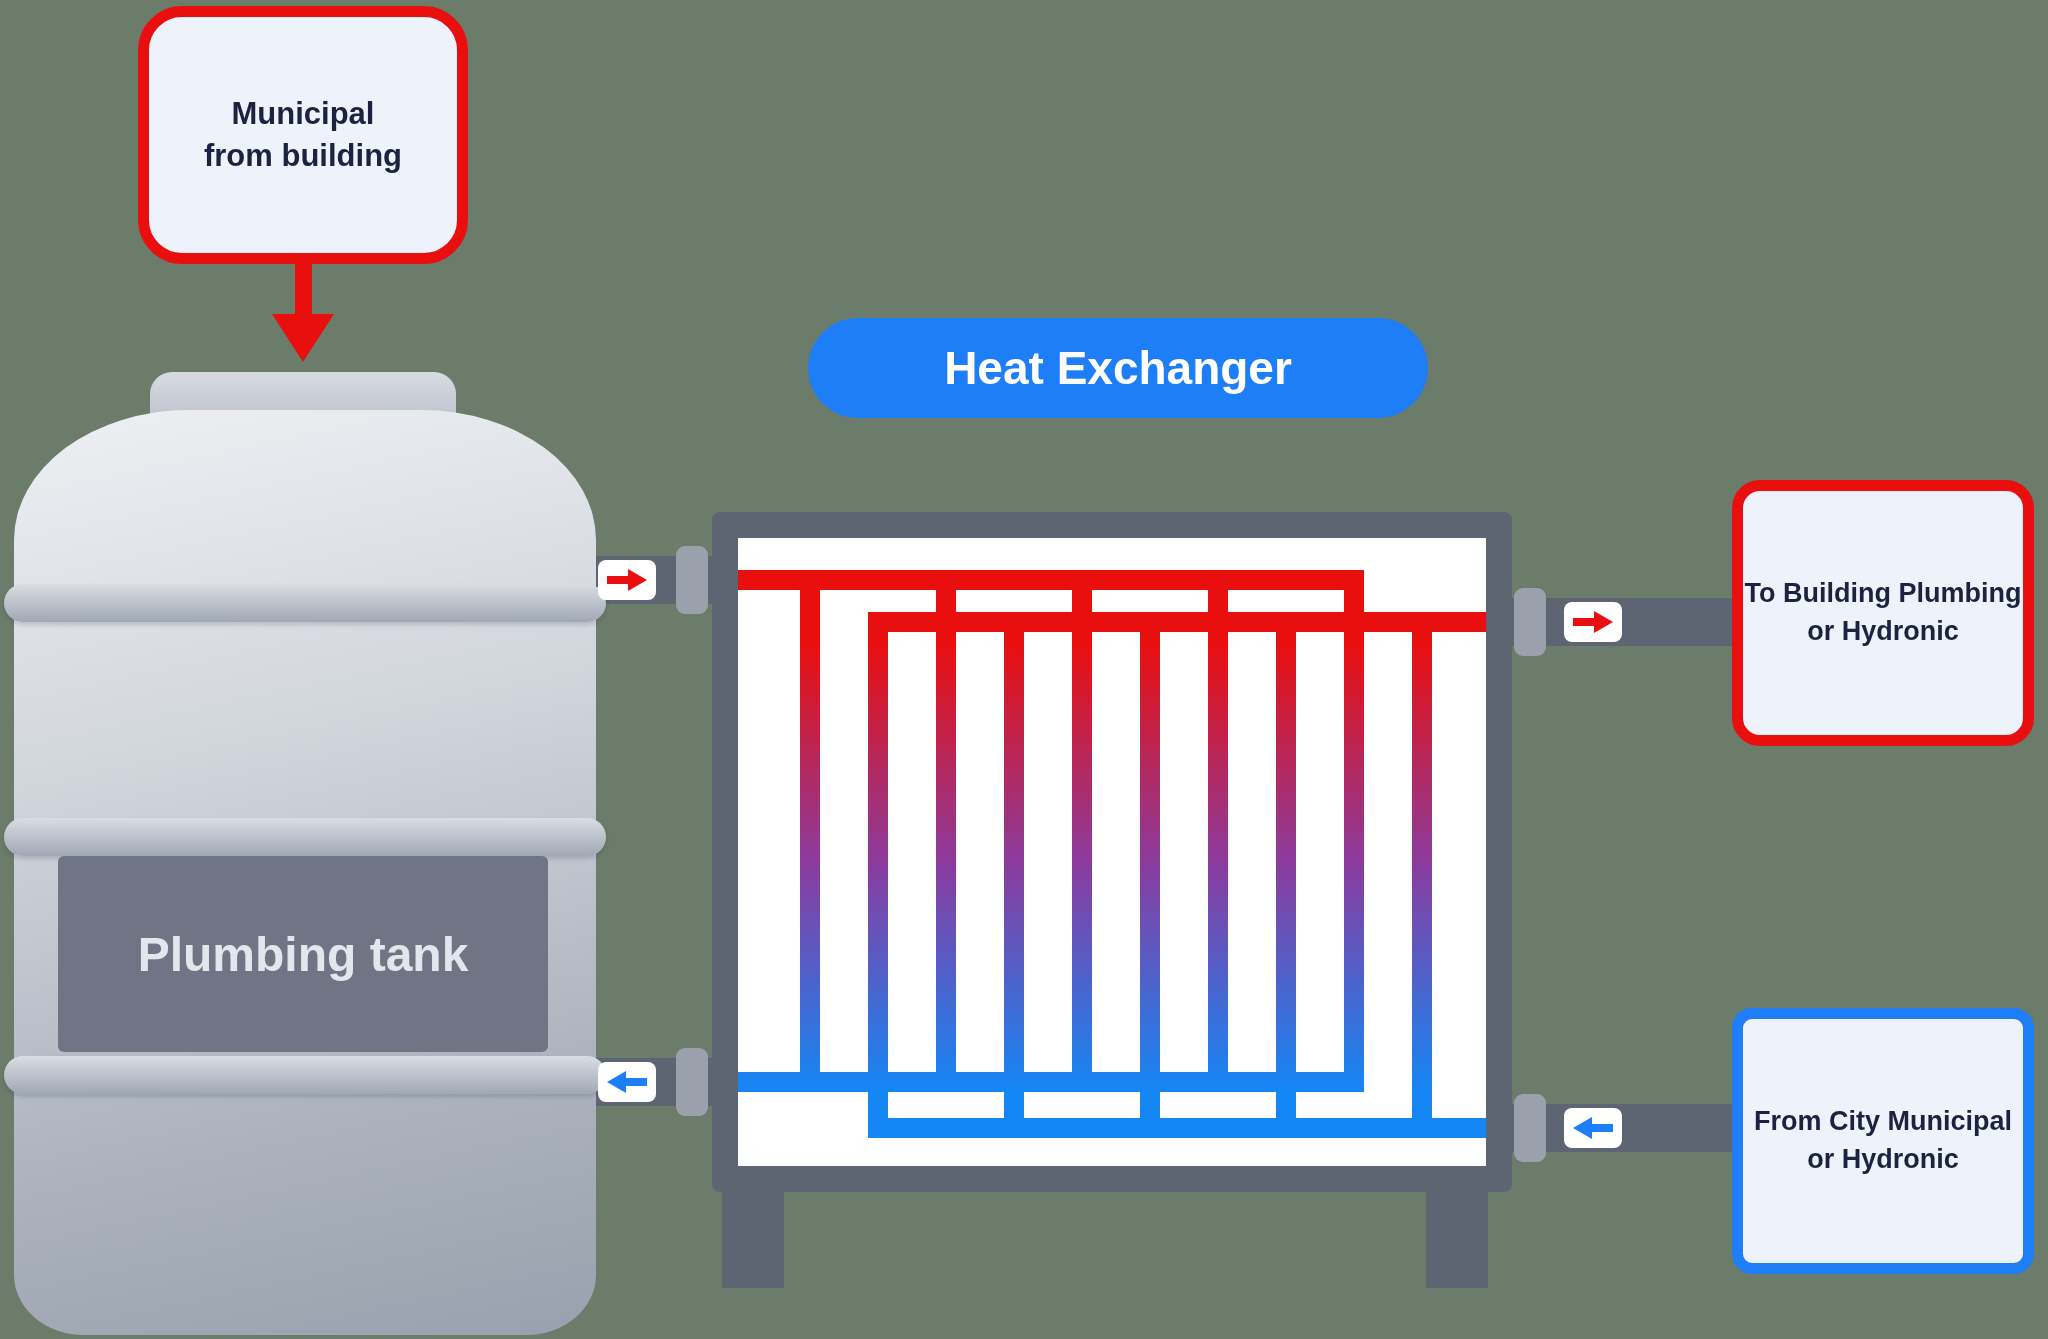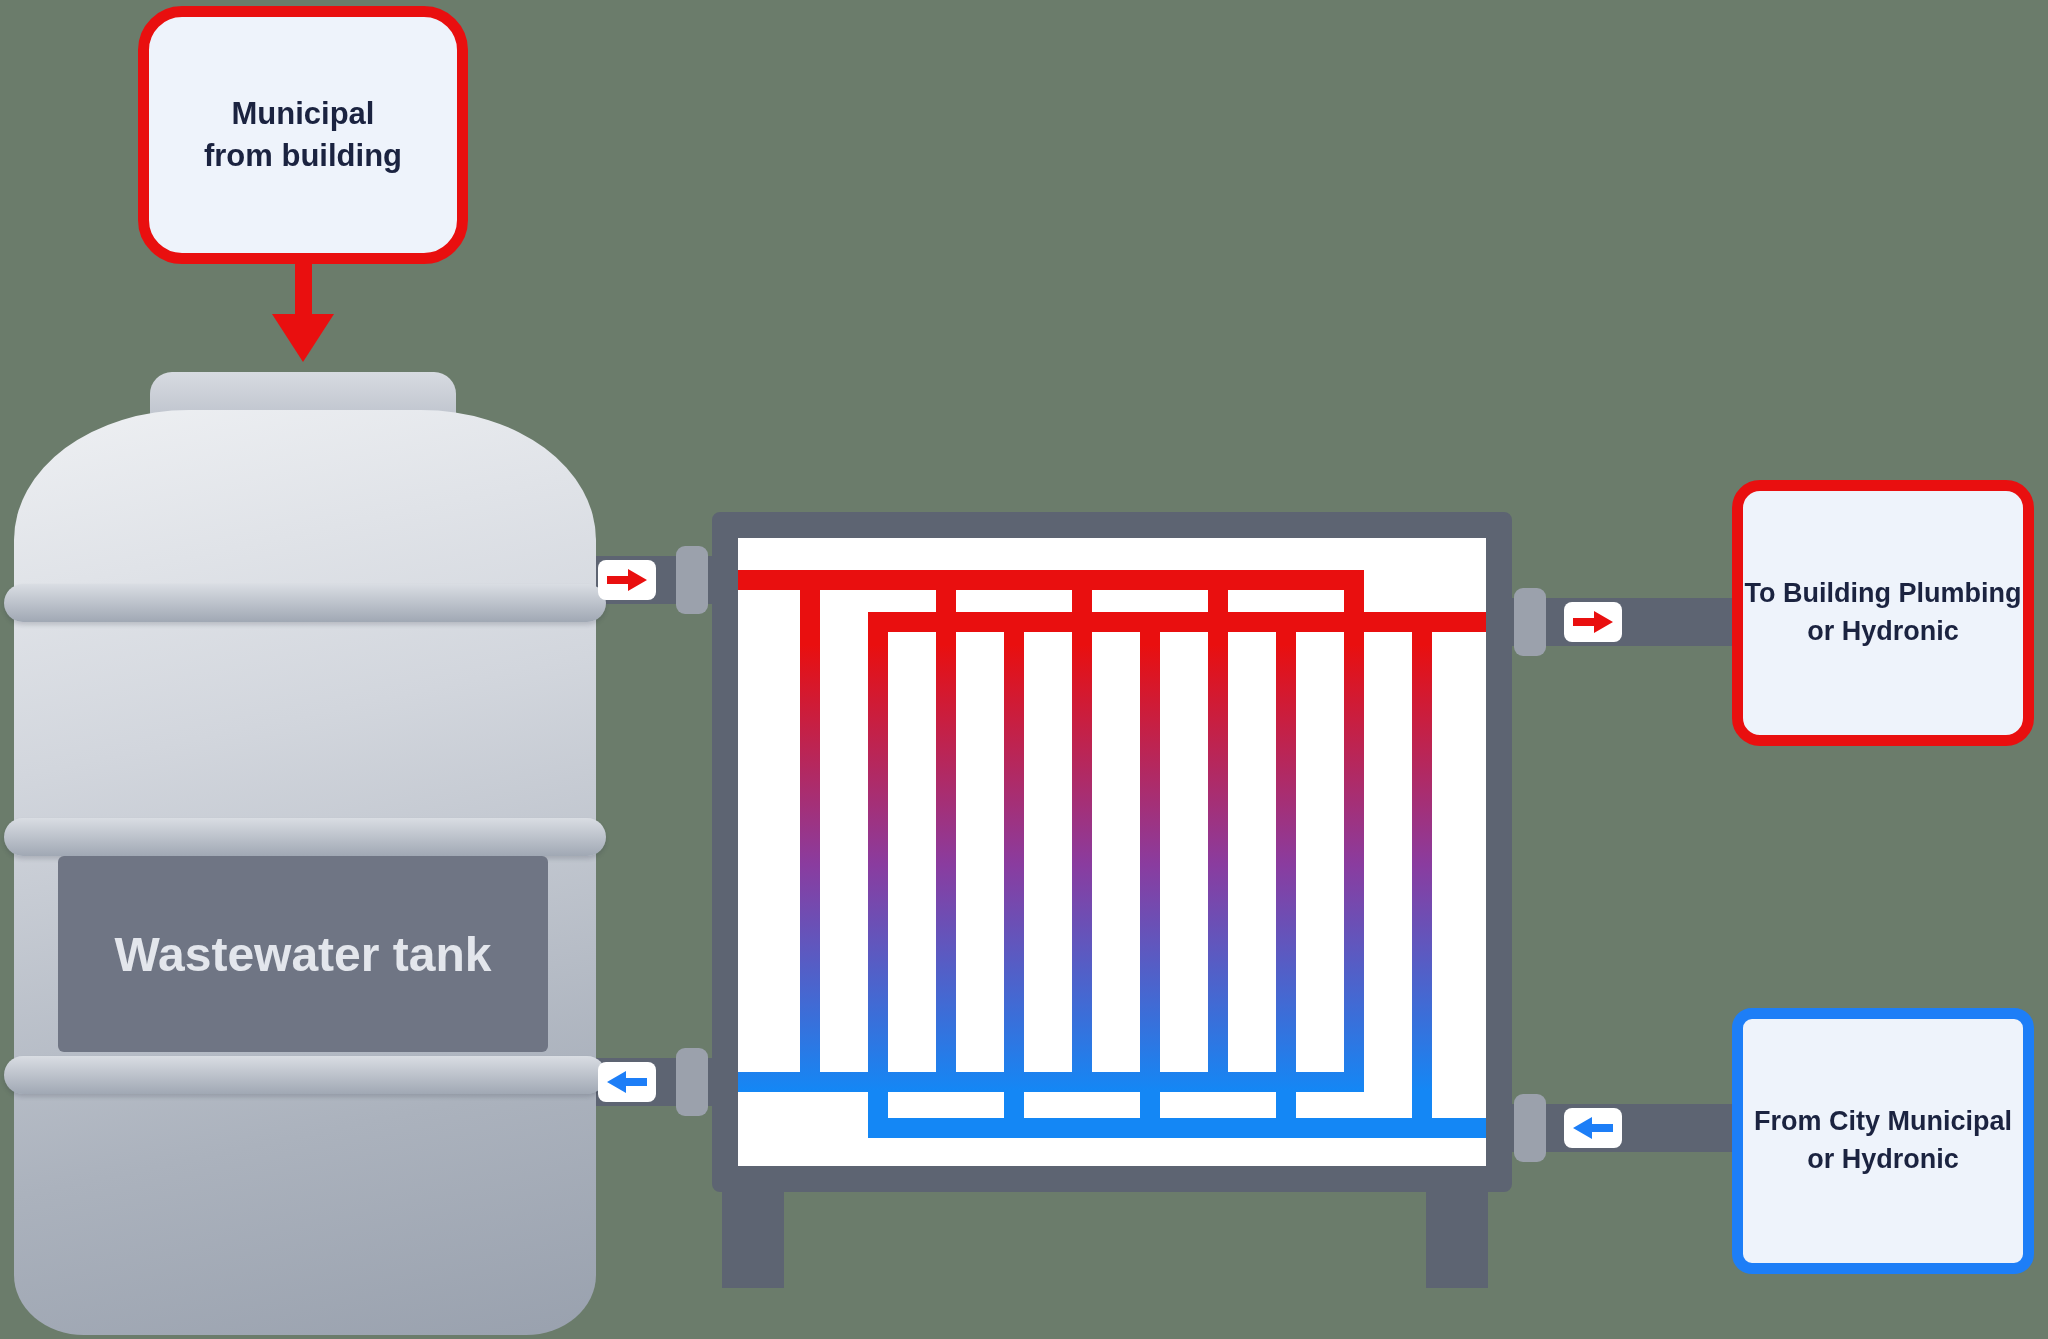--- a/index.html
+++ b/index.html
@@ -88,23 +88,26 @@
   <div class="pipe p-cold-left"></div>
   <div class="pipe p-hot-right"></div>
   <div class="pipe p-cold-right"></div>
 
   <div class="tank-cap"></div>
   <div class="tank-body"></div>
   <div class="tank-rib r1"></div>
   <div class="tank-rib r2"></div>
   <div class="tank-rib r3"></div>
   <div class="tank-band">
-    <span>Wastewater tank</span>
+    <span>Plumbing tank</span>
   </div>
 
+  <div class="hx-pill">
+    <span>Heat Exchanger</span>
+  </div>
   <div class="hx-leg left"></div>
   <div class="hx-leg right"></div>
   <div class="hx-frame"></div>
 
   <svg class="hx-coil" viewBox="0 0 748 628">
     <defs>
       <linearGradient id="coilGrad" gradientUnits="userSpaceOnUse" x1="0" y1="0" x2="0" y2="628">
         <stop offset="0" style="stop-color:var(--red,#e90f0f)"></stop>
         <stop offset="0.17" style="stop-color:var(--red,#e90f0f)"></stop>
         <stop offset="0.52" style="stop-color:var(--coil-mid,#8a3c9f)"></stop>

